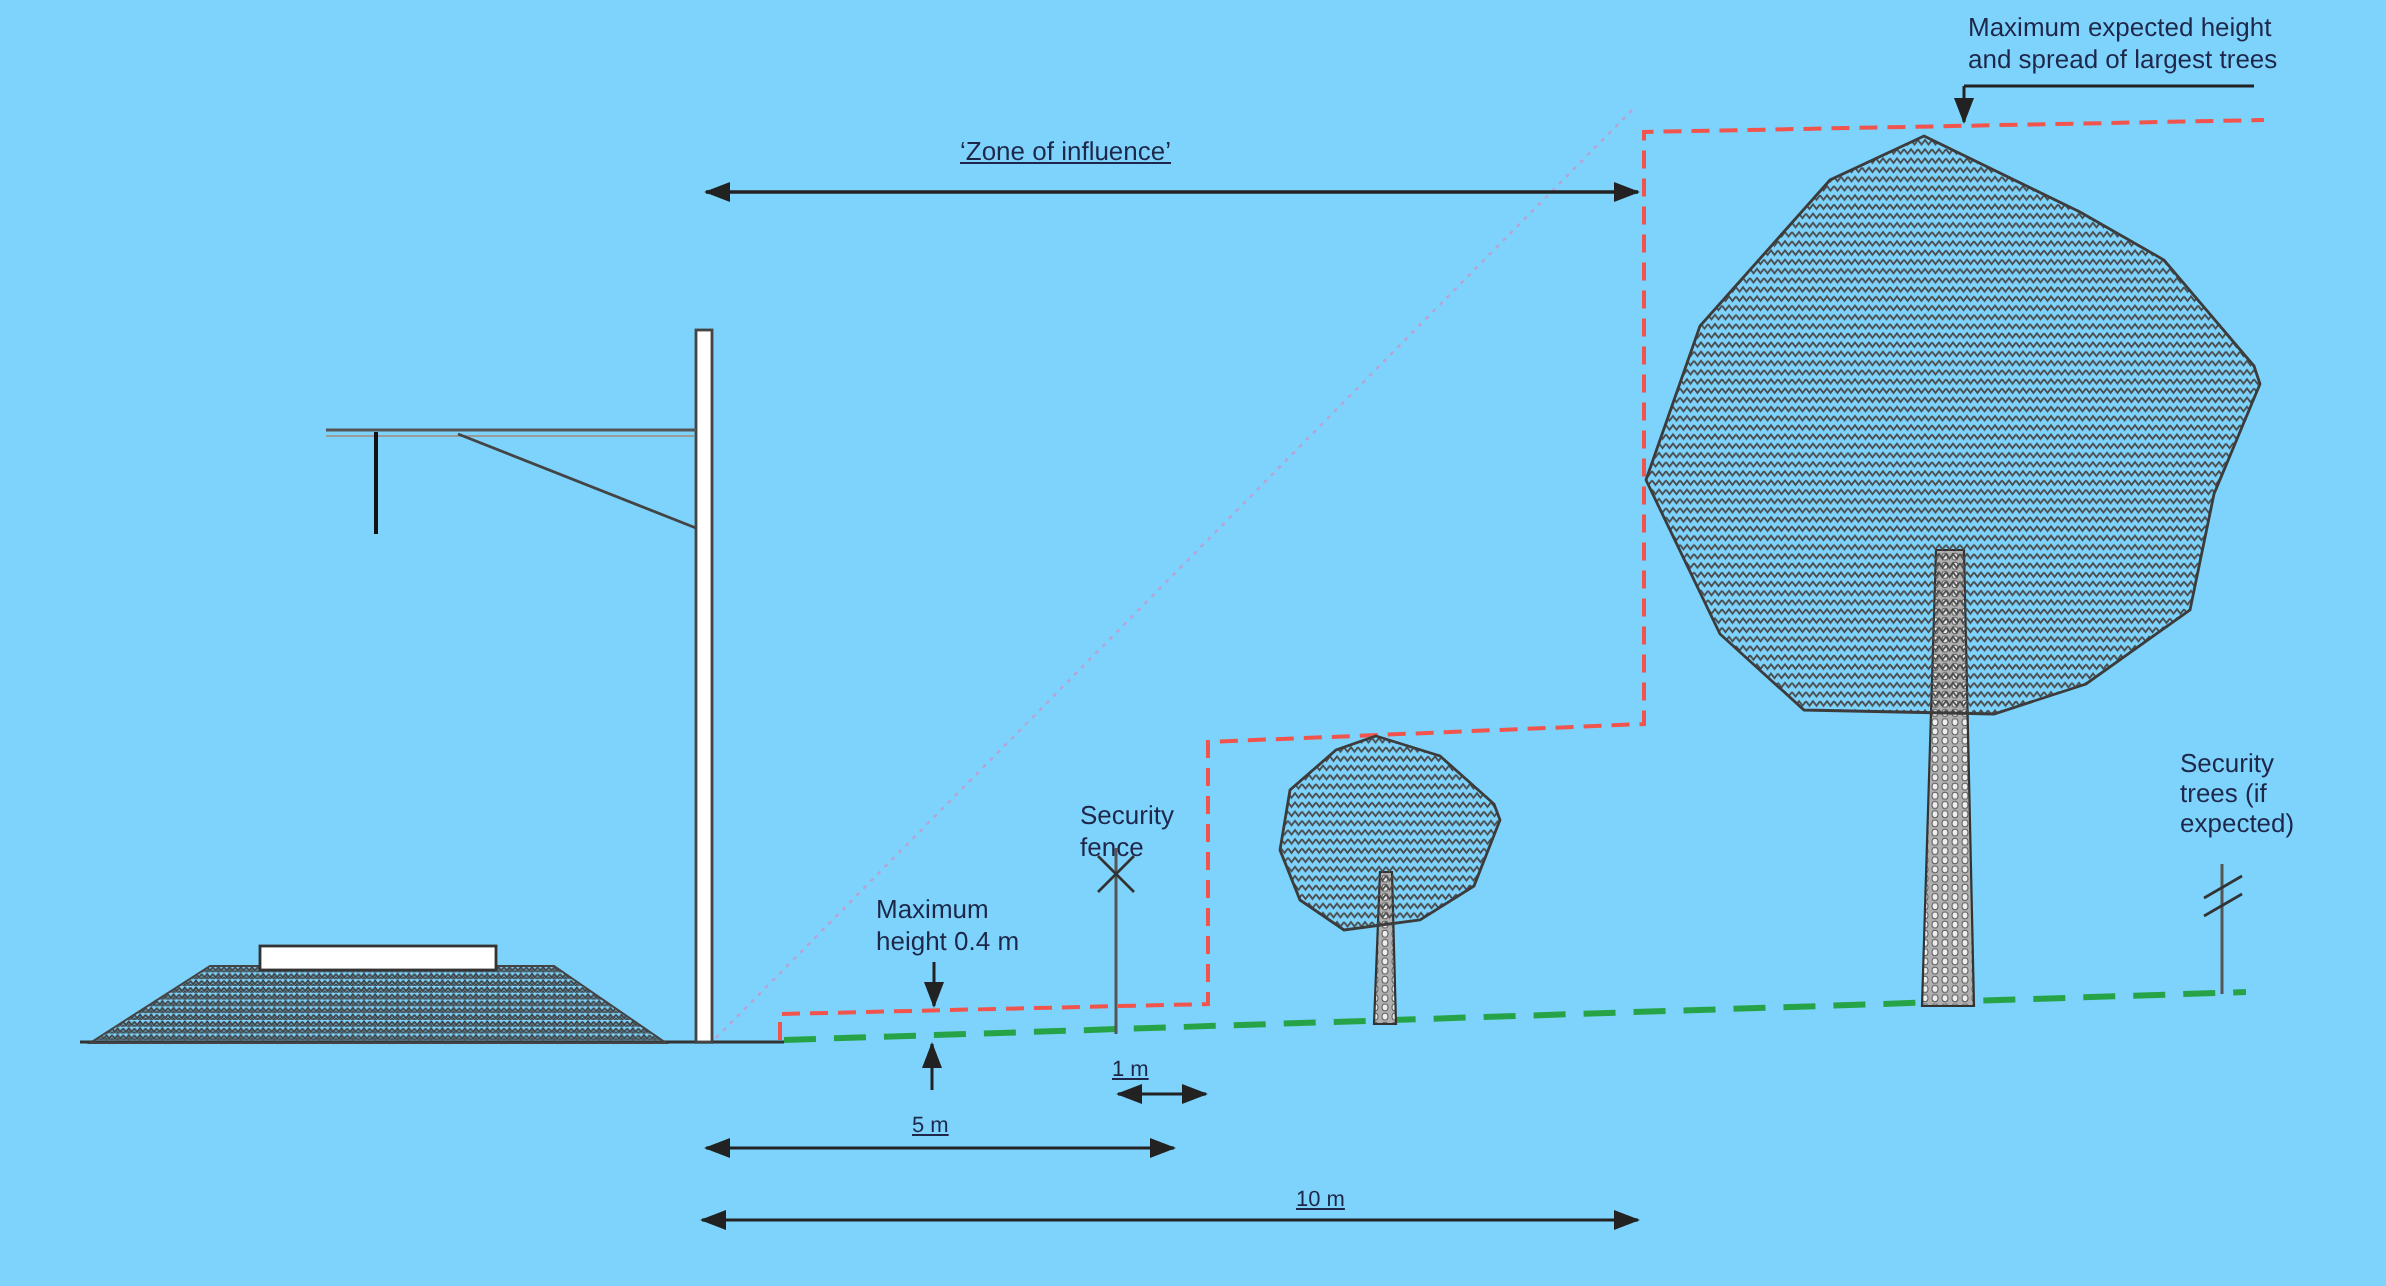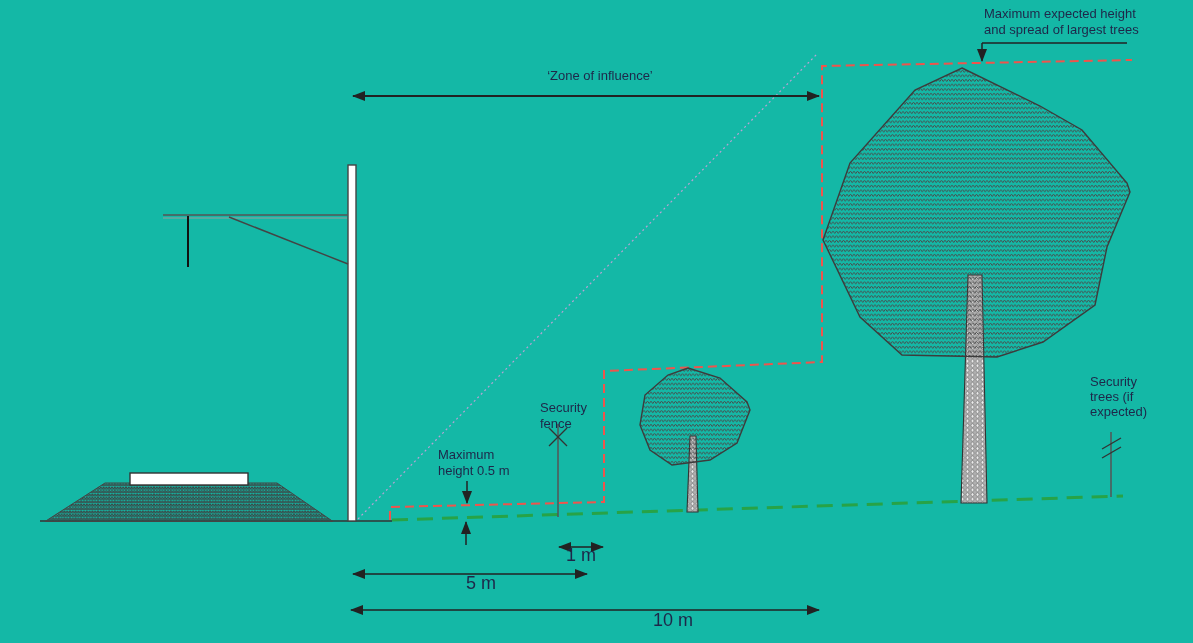--- a/index.html
+++ b/index.html
@@ -1,26 +1,26 @@
 <!DOCTYPE html>
 <html><head>
 <meta charset="utf-8">
 <style>
   html,body{margin:0;padding:0;background:#fff;}
   #stage{
-    position:relative;width:1193px;height:643px;background:#14b8a6;overflow:hidden;
+    position:relative;width:1193px;height:643px;background:#7dd3fc;overflow:hidden;
     font-family:"Liberation Sans", sans-serif;color:#1e2749;
   }
   #artwork{position:absolute;left:0;top:0;}
   .lbl{
     position:absolute;font-size:13px;line-height:16px;color:#1e2749;
     white-space:nowrap;
   }
-  .lbl.center{text-align:center;}
-  .dim{font-size:18px;margin-top:20px;}
+  .lbl.center{text-align:left;text-decoration:underline;}
+  .dim{font-size:11px;}
 </style>
 </head>
 <body>
 
 <div id="stage">
 
   <svg id="artwork" width="1193" height="643" viewBox="0 0 1193 643">
     <defs>
       <marker id="mE" markerUnits="userSpaceOnUse" markerWidth="13" markerHeight="10" refX="12" refY="5" orient="auto">
         <path d="M0 0 L13 5 L0 10 Z" fill="#222"></path>
@@ -92,21 +92,21 @@
 
   <div class="lbl center" style="left:480px;top:68px;width:240px;">‘Zone of influence’</div>
 
   <div class="lbl" style="left:540px;top:400px;">
     <div>Security</div>
     <div>fence</div>
   </div>
 
   <div class="lbl" style="left:438px;top:447px;">
     <div>Maximum</div>
-    <div>height 0.5 m</div>
+    <div>height 0.4 m</div>
   </div>
 
   <div class="lbl" style="left:1090px;top:374px;line-height:15px;">
     <div>Security</div>
     <div>trees (if</div>
     <div>expected)</div>
   </div>
 
   <div class="lbl dim center" style="left:556px;top:527px;width:50px;">1 m</div>
   <div class="lbl dim center" style="left:456px;top:555px;width:50px;">5 m</div>

